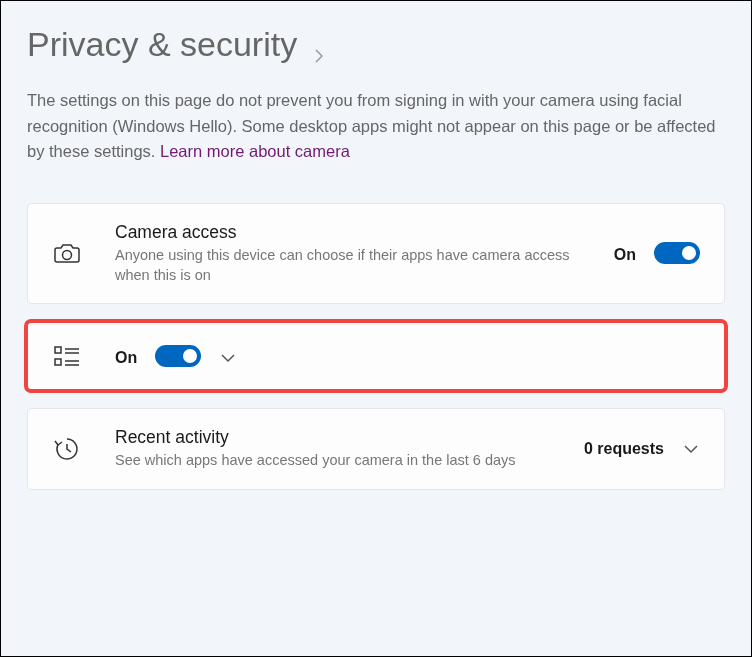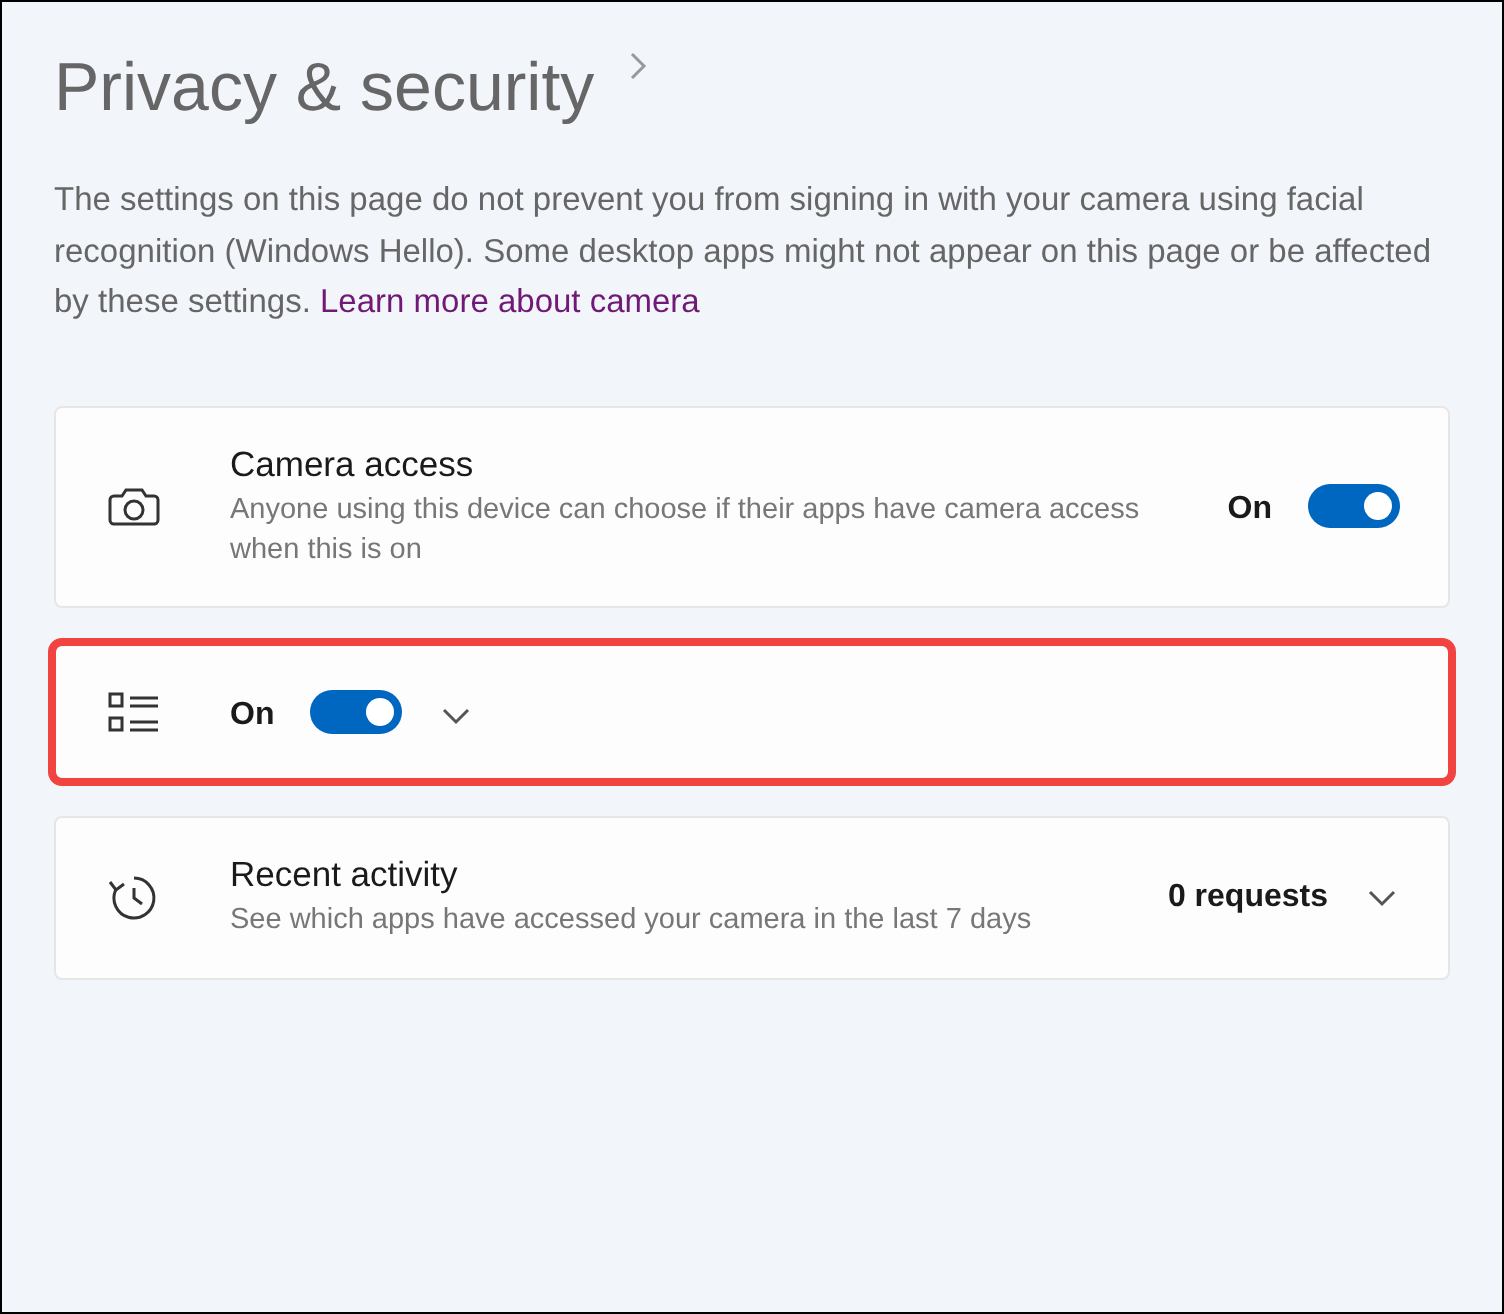--- a/index.html
+++ b/index.html
@@ -10,21 +10,21 @@
     }
     body {
       background: #f2f5fa;
       padding: 24px 26px;
       width: 752px;
       height: 657px;
       border: 1px solid #000;
     }
     .breadcrumb {
       display: flex;
-      align-items: flex-start;
+      align-items: flex-end;
       gap: 16px;
       margin-bottom: 24px;
     }
     .breadcrumb-prev {
       font-size: 34px;
       font-weight: 500;
       color: #666;
     }
     .breadcrumb-sep {
       font-size: 20px;
@@ -187,21 +187,21 @@
   <div class="card">
     <div class="card-icon">
       <svg width="28" height="28" viewBox="0 0 28 28">
         <path d="M14 4 a10 10 0 1 1 -9.2 6" stroke="#333" stroke-width="1.5" fill="none"></path>
         <path d="M2 6 L5 10 L9 7" stroke="#333" stroke-width="1.5" fill="none"></path>
         <path d="M14 9 L14 14 L18 17" stroke="#333" stroke-width="1.5" fill="none"></path>
       </svg>
     </div>
     <div class="card-body">
       <div class="card-title">Recent activity</div>
-      <div class="card-sub">See which apps have accessed your camera in the last 7 days</div>
+      <div class="card-sub">See which apps have accessed your camera in the last 6 days</div>
     </div>
     <div class="card-right">
       <span class="status-text">0 requests</span>
       <div class="chevron">
         <svg width="16" height="10" viewBox="0 0 16 10">
           <path d="M2 2 L8 8 L14 2" stroke="#555" stroke-width="1.5" fill="none"></path>
         </svg>
       </div>
     </div>
   </div>

